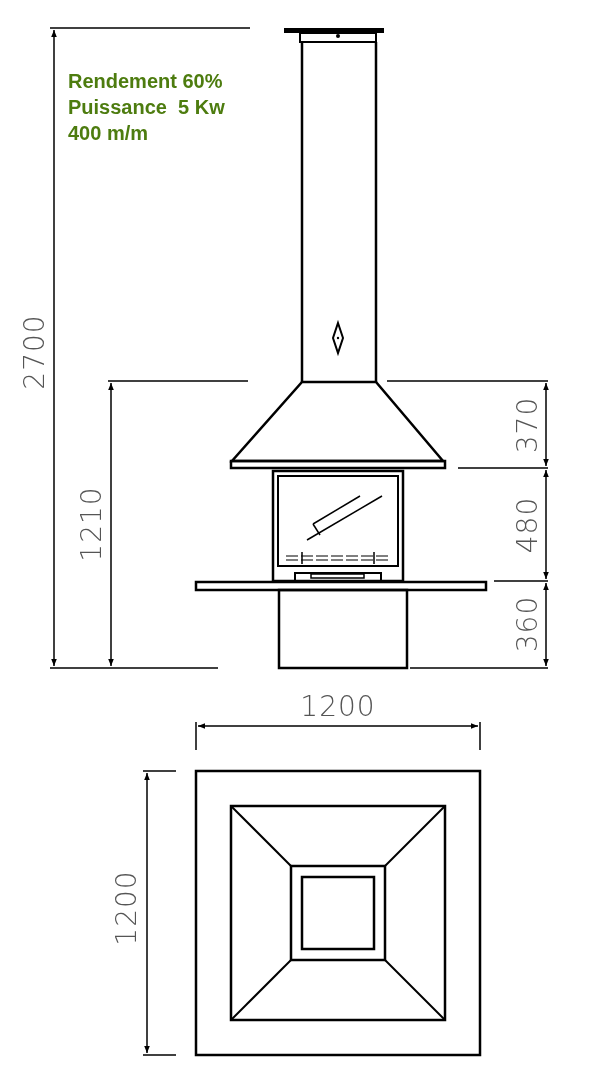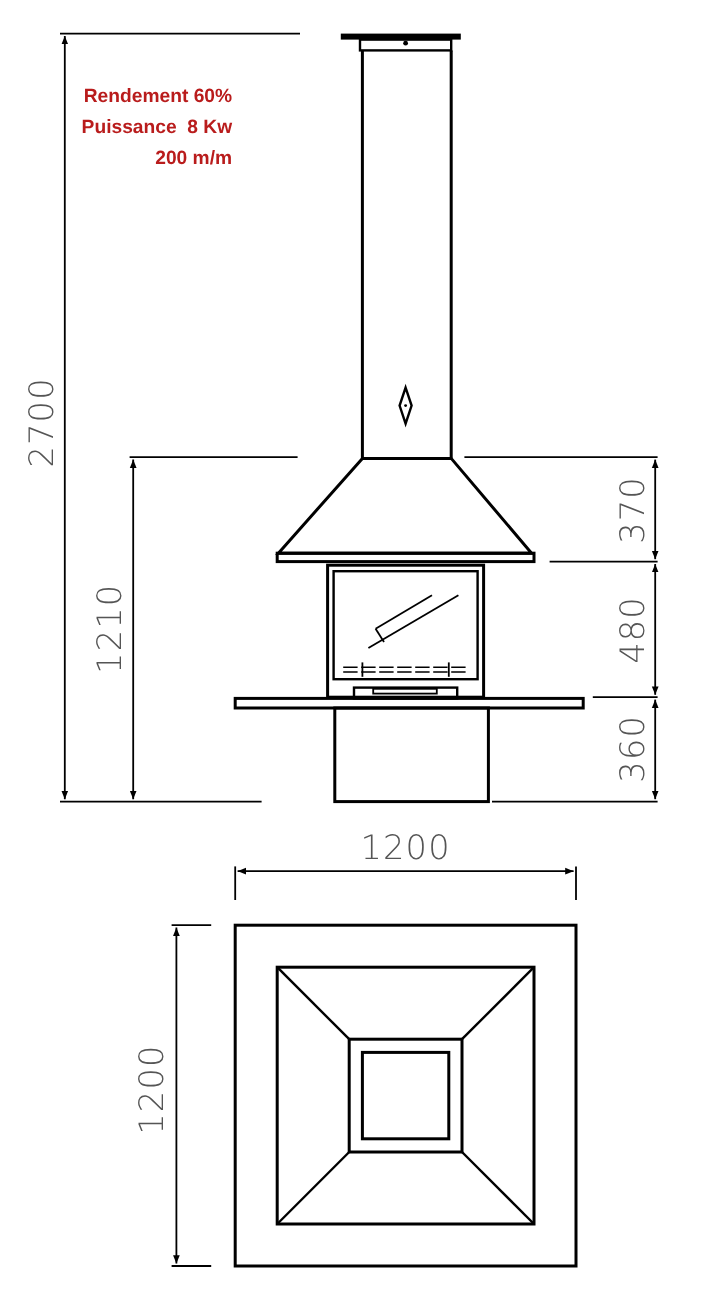--- a/index.html
+++ b/index.html
@@ -1,35 +1,34 @@
 <!DOCTYPE html>
 <html><head>
   <meta charset="utf-8">
   <style>
     html, body { margin: 0; padding: 0; background: #ffffff; }
     body { width: 600px; height: 1080px; position: relative; overflow: hidden; }
     #drawing { position: absolute; left: 0; top: 0; width: 600px; height: 1080px; }
     .specs {
       position: absolute; left: 68px; top: 68px;
       font-family: "Liberation Sans", sans-serif;
-      font-weight: bold; font-size: 16px; line-height: 26px; color: #b91c1c;
+      font-weight: bold; font-size: 20px; line-height: 26px; color: #4d7c0f;
       white-space: pre;
-      text-align: right;
     }
     .dim-text {
       font-family: "DejaVu Sans", sans-serif;
       font-size: 28px; fill: #555; font-weight: 300;
       letter-spacing: 1px;
     }
     .ln { stroke: #000; fill: none; }
   </style>
 </head>
 <body>
 
-<div class="specs"><div>Rendement 60%</div><div>Puissance  8 Kw</div><div>200 m/m</div></div>
+<div class="specs"><div>Rendement 60%</div><div>Puissance  5 Kw</div><div>400 m/m</div></div>
 
 <svg id="drawing" viewBox="0 0 600 1080" xmlns="http://www.w3.org/2000/svg">
   <defs>
     <marker id="arr" viewBox="0 0 10 10" refX="10" refY="5" markerWidth="7" markerHeight="12" orient="auto-start-reverse" markerUnits="userSpaceOnUse">
       <path d="M0,1 L10,5 L0,9 z" fill="#000"></path>
     </marker>
   </defs>
 
   <g>
 

